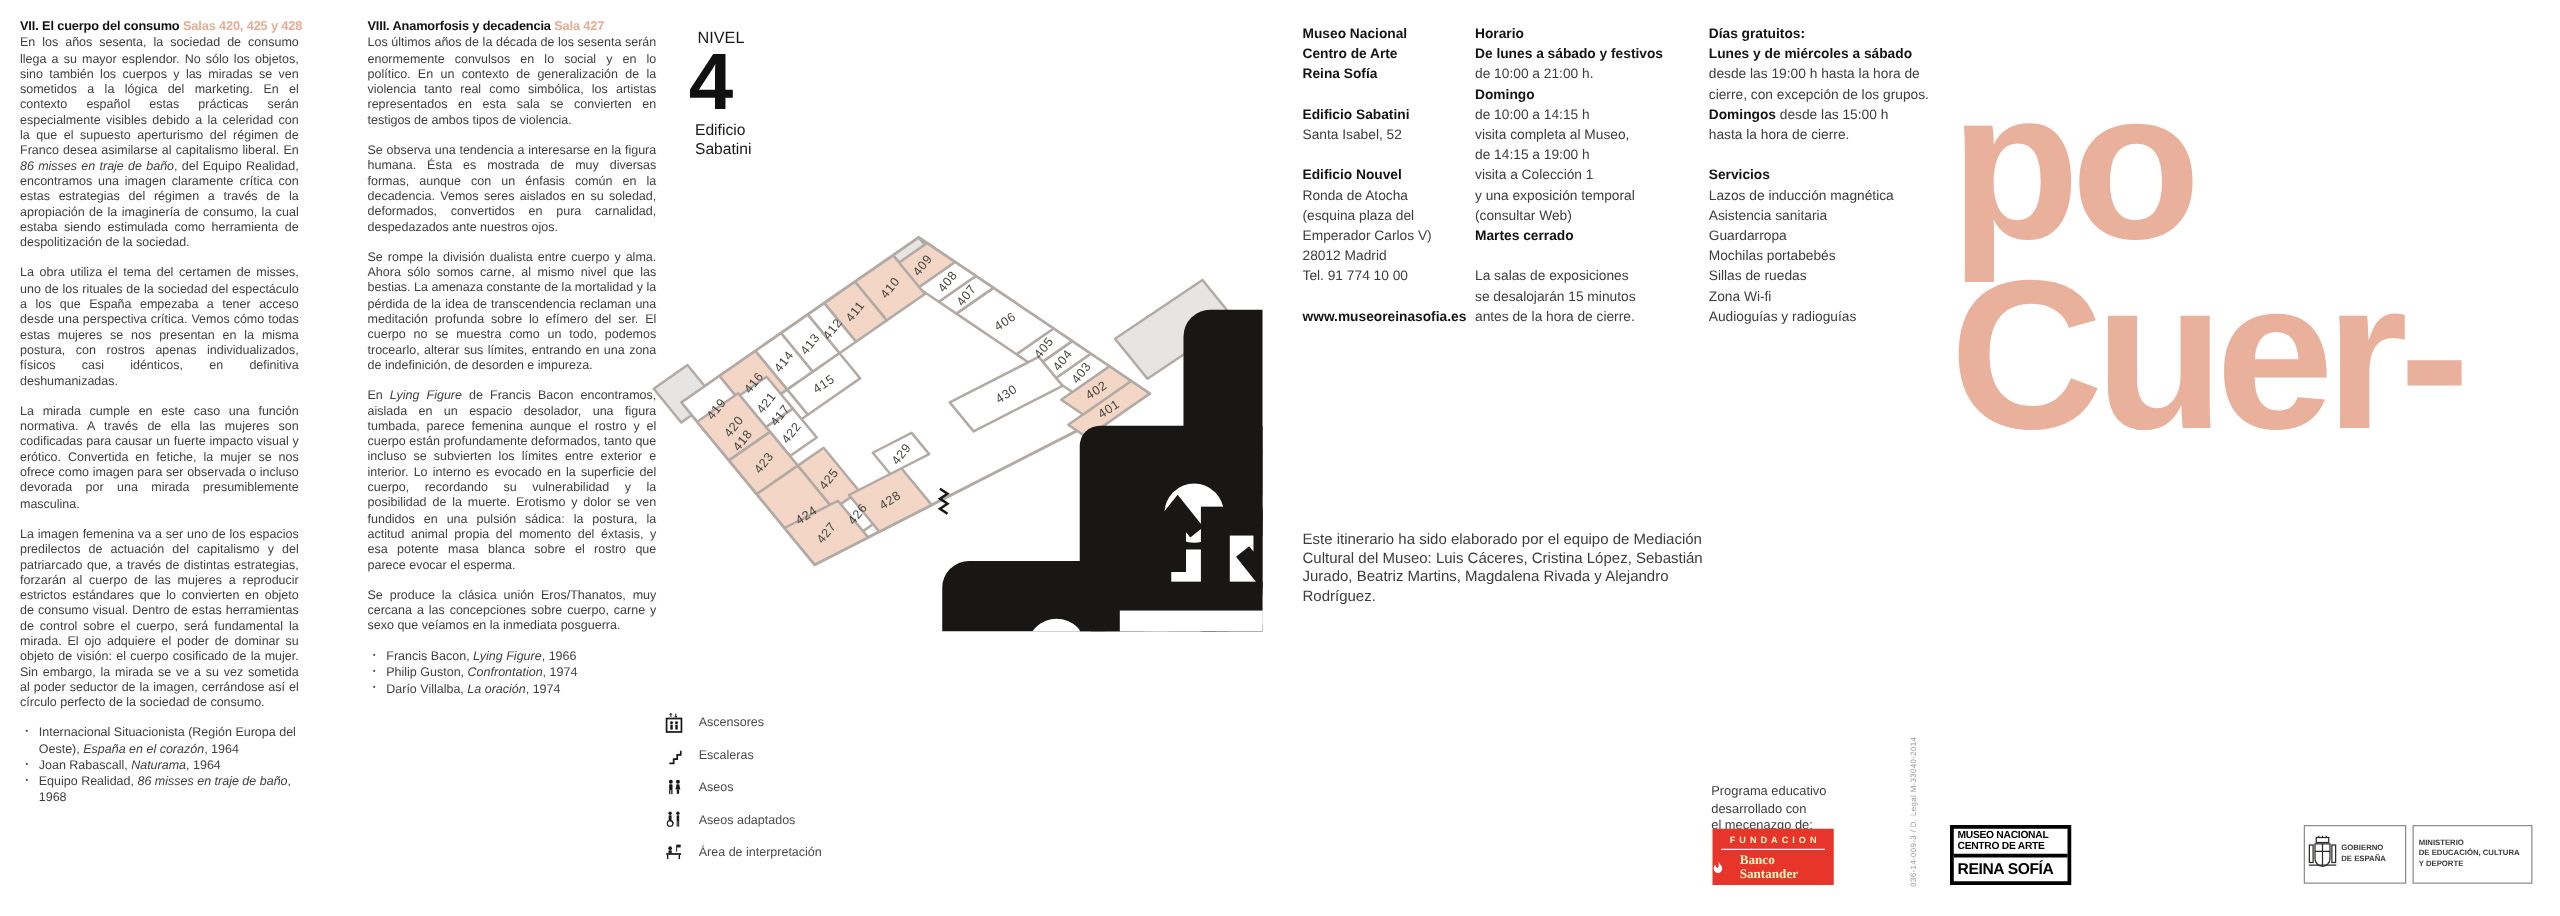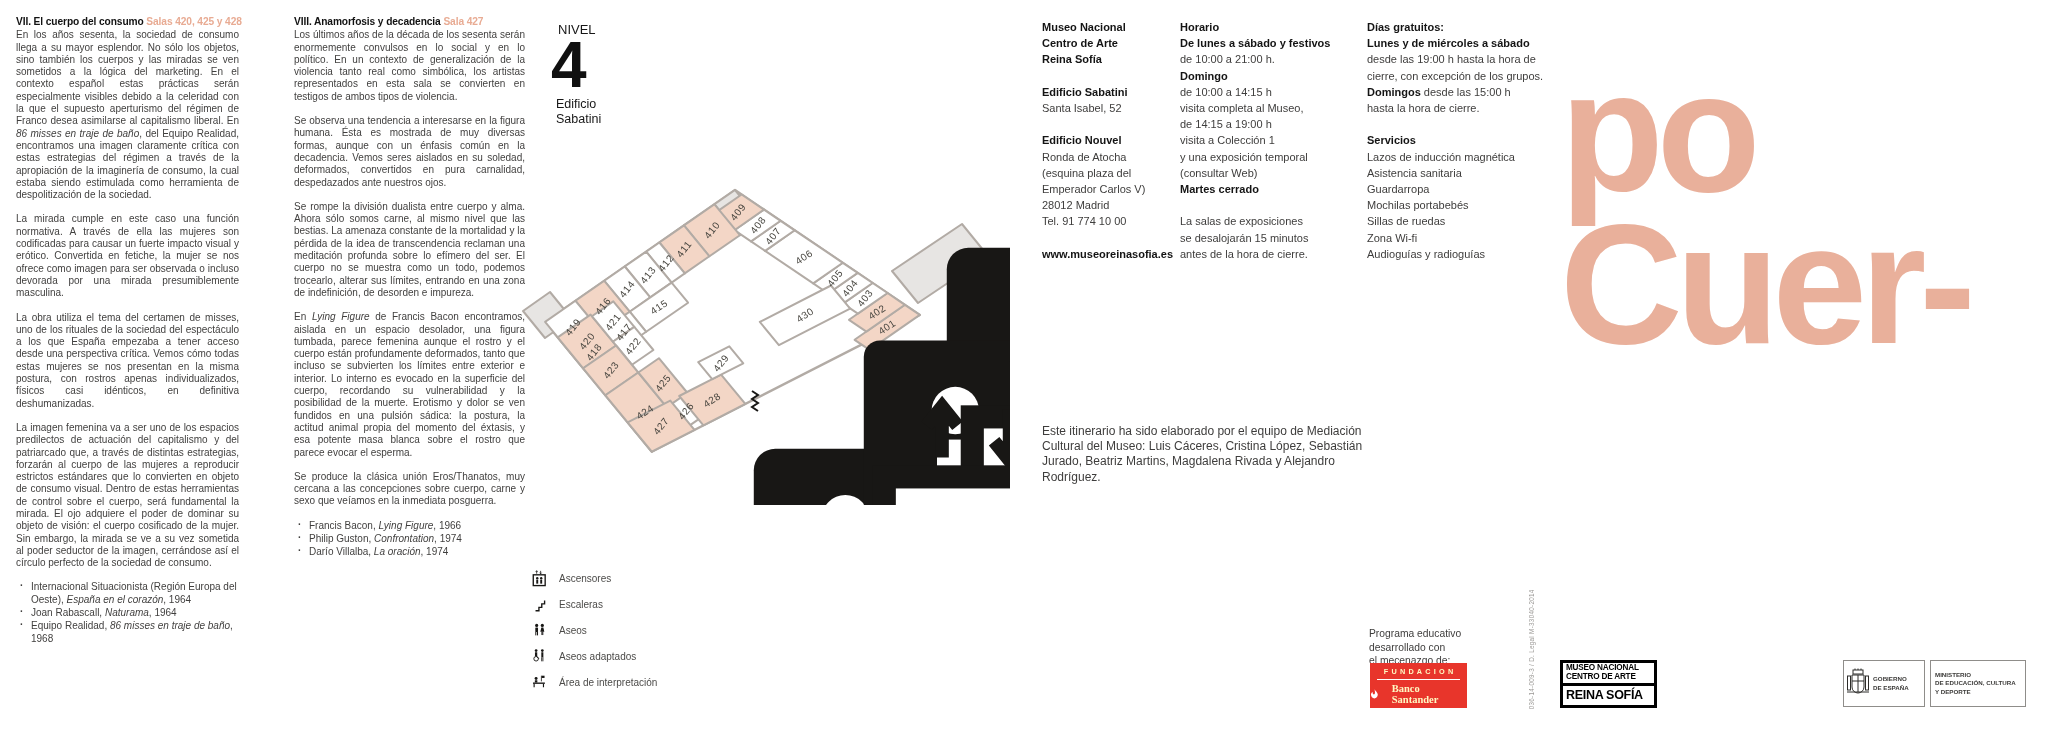--- a/index.html
+++ b/index.html
@@ -72,22 +72,22 @@
              font-size:170px;line-height:152px;letter-spacing:-7px;}
 </style>
 </head>
 <body>
 
 <div class="page">
 
   <article class="article" id="art7">
       <div class="art-head"><span>VII. El cuerpo del consumo </span><span class="salas">Salas 420, 425 y 428</span></div>
       <div class="p"><span>En los años sesenta, la sociedad de consumo llega a su mayor esplendor. No sólo los objetos, sino también los cuerpos y las miradas se ven sometidos a la lógica del marketing. En el contexto español estas prácticas serán especialmente visibles debido a la celeridad con la que el supuesto aperturismo del régimen de Franco desea asimilarse al capitalismo liberal. En </span><span style="font-style: italic;">86 misses en traje de baño</span><span>, del Equipo Realidad, encontramos una imagen claramente crítica con estas estrategias del régimen a través de la apropiación de la imaginería de consumo, la cual estaba siendo estimulada como herramienta de despolitización de la sociedad.</span></div>
+      <div class="p"><span>La obra utiliza el tema del certamen de misses, uno de los rituales de la sociedad del espectáculo a los que España empezaba a tener acceso desde una perspectiva crítica. Vemos cómo todas estas mujeres se nos presentan en la misma postura, con rostros apenas individualizados, físicos casi idénticos, en definitiva deshumanizadas.</span></div>
       <div class="p"><span>La mirada cumple en este caso una función normativa. A través de ella las mujeres son codificadas para causar un fuerte impacto visual y erótico. Convertida en fetiche, la mujer se nos ofrece como imagen para ser observada o incluso devorada por una mirada presumiblemente masculina.</span></div>
-      <div class="p"><span>La obra utiliza el tema del certamen de misses, uno de los rituales de la sociedad del espectáculo a los que España empezaba a tener acceso desde una perspectiva crítica. Vemos cómo todas estas mujeres se nos presentan en la misma postura, con rostros apenas individualizados, físicos casi idénticos, en definitiva deshumanizadas.</span></div>
       <div class="p"><span>La imagen femenina va a ser uno de los espacios predilectos de actuación del capitalismo y del patriarcado que, a través de distintas estrategias, forzarán al cuerpo de las mujeres a reproducir estrictos estándares que lo convierten en objeto de consumo visual. Dentro de estas herramientas de control sobre el cuerpo, será fundamental la mirada. El ojo adquiere el poder de dominar su objeto de visión: el cuerpo cosificado de la mujer. Sin embargo, la mirada se ve a su vez sometida al poder seductor de la imagen, cerrándose así el círculo perfecto de la sociedad de consumo.</span></div>
       <ul class="works">
         <li><span>Internacional Situacionista (Región Europa del Oeste), </span><span style="font-style: italic;">España en el corazón</span><span>, 1964</span></li>
         <li><span>Joan Rabascall, </span><span style="font-style: italic;">Naturama</span><span>, 1964</span></li>
         <li><span>Equipo Realidad, </span><span style="font-style: italic;">86 misses en traje de baño</span><span>, 1968</span></li>
       </ul>
     </article>
   <article class="article" id="art8">
       <div class="art-head"><span>VIII. Anamorfosis y decadencia </span><span class="salas">Sala 427</span></div>
       <div class="p"><span>Los últimos años de la década de los sesenta serán enormemente convulsos en lo social y en lo político. En un contexto de generalización de la violencia tanto real como simbólica, los artistas representados en esta sala se convierten en testigos de ambos tipos de violencia.</span></div>

